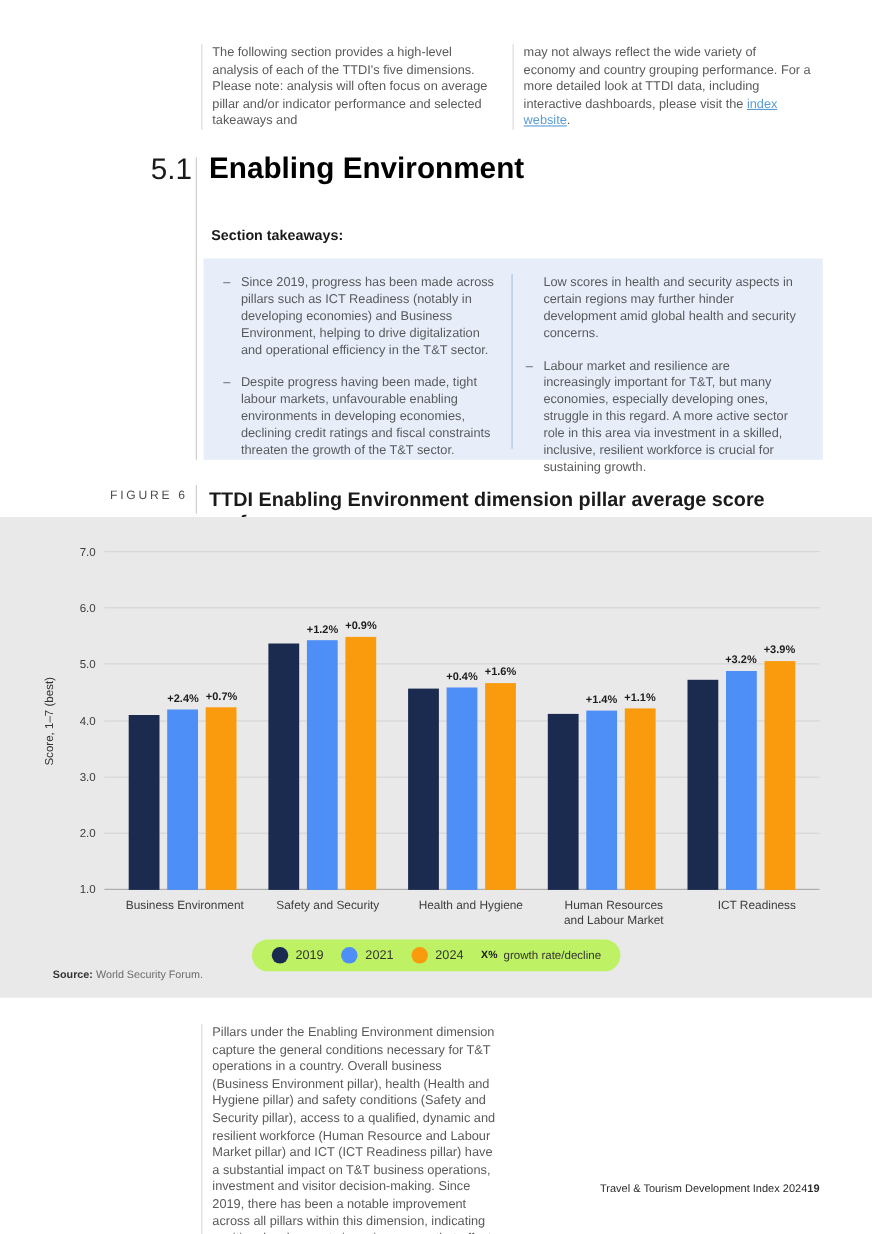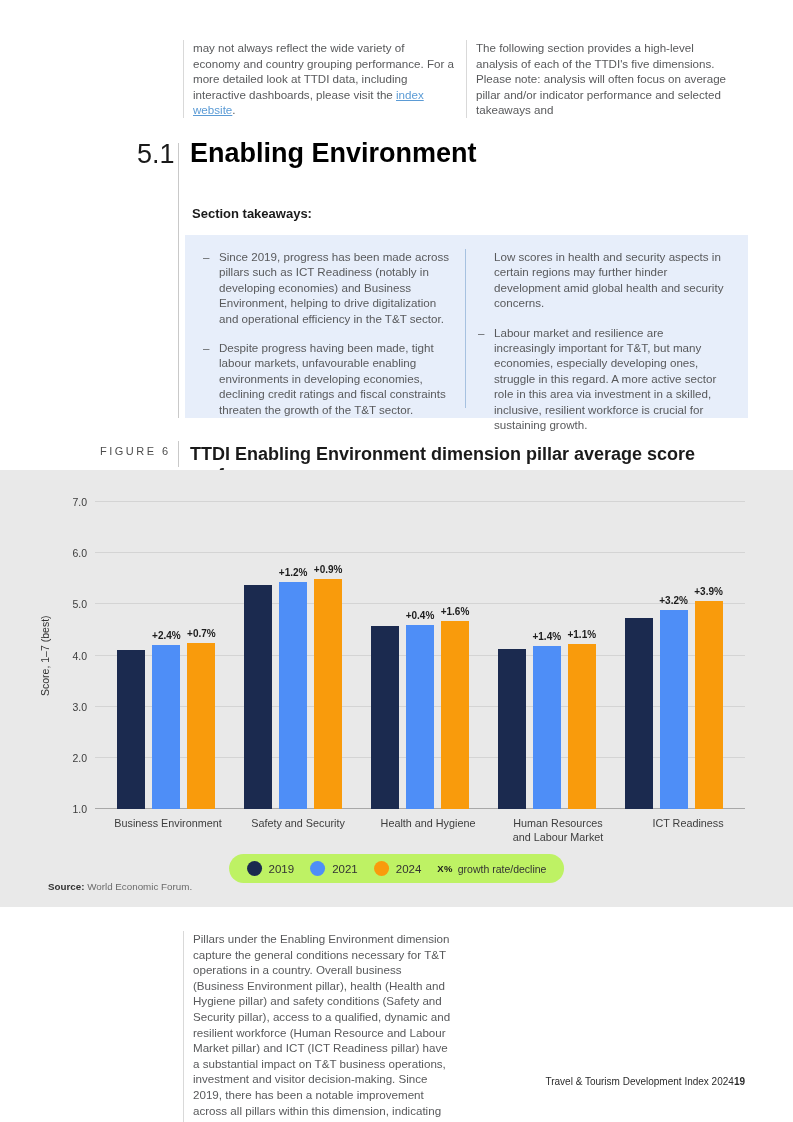--- a/index.html
+++ b/index.html
@@ -55,24 +55,24 @@
   .source b{color:#333;}
   
   .footer{position:absolute;top:1076px;right:48px;display:flex;align-items:baseline;font-size:10px;color:#2b2b2b;}
   .page-num{font-weight:700;}
 </style>
 </head>
 <body>
 
 <div class="text-row" style="top:40px;">
   <div class="col">
+    <p>The following section provides a high-level analysis of each of the TTDI's five dimensions. Please note: analysis will often focus on average pillar and/or indicator performance and selected takeaways and</p>
+  </div>
+  <div class="col">
     <p><span>may not always reflect the wide variety of economy and country grouping performance. For a more detailed look at TTDI data, including interactive dashboards, please visit the </span><a class="link">index website</a><span>.</span></p>
-  </div>
-  <div class="col">
-    <p>The following section provides a high-level analysis of each of the TTDI's five dimensions. Please note: analysis will often focus on average pillar and/or indicator performance and selected takeaways and</p>
   </div>
 </div>
 
 <div class="sec-num">5.1</div>
 <div class="long-rule"></div>
 <div class="sec-title">Enabling Environment</div>
 
 <div class="tk-heading">Section takeaways:</div>
 <div class="blue-box">
   <div class="tk-col left">
@@ -205,21 +205,21 @@
       </div>
       <div class="legend-item">
         <div class="dot" style="background: rgb(249, 155, 12);"></div>
         <span>2024</span>
       </div>
       <div class="legend-extra">
         <span class="xpct">X%</span>
         <span>growth rate/decline</span>
       </div>
     </div>
-  <div class="source"><b>Source:</b><span> World Economic Forum.</span></div>
+  <div class="source"><b>Source:</b><span> World Security Forum.</span></div>
 </div>
 
 <div class="text-row" style="top:931px;flex-direction:column;">
   <div class="col">
     <p>Pillars under the Enabling Environment dimension capture the general conditions necessary for T&amp;T operations in a country. Overall business (Business Environment pillar), health (Health and Hygiene pillar) and safety conditions (Safety and Security pillar), access to a qualified, dynamic and resilient workforce (Human Resource and Labour</p>
   </div>
   <div class="col">
     <p>Market pillar) and ICT (ICT Readiness pillar) have a substantial impact on T&amp;T business operations, investment and visitor decision-making. Since 2019, there has been a notable improvement across all pillars within this dimension, indicating positive developments in various areas that affect T&amp;T operations.</p>
   </div>
 </div>

